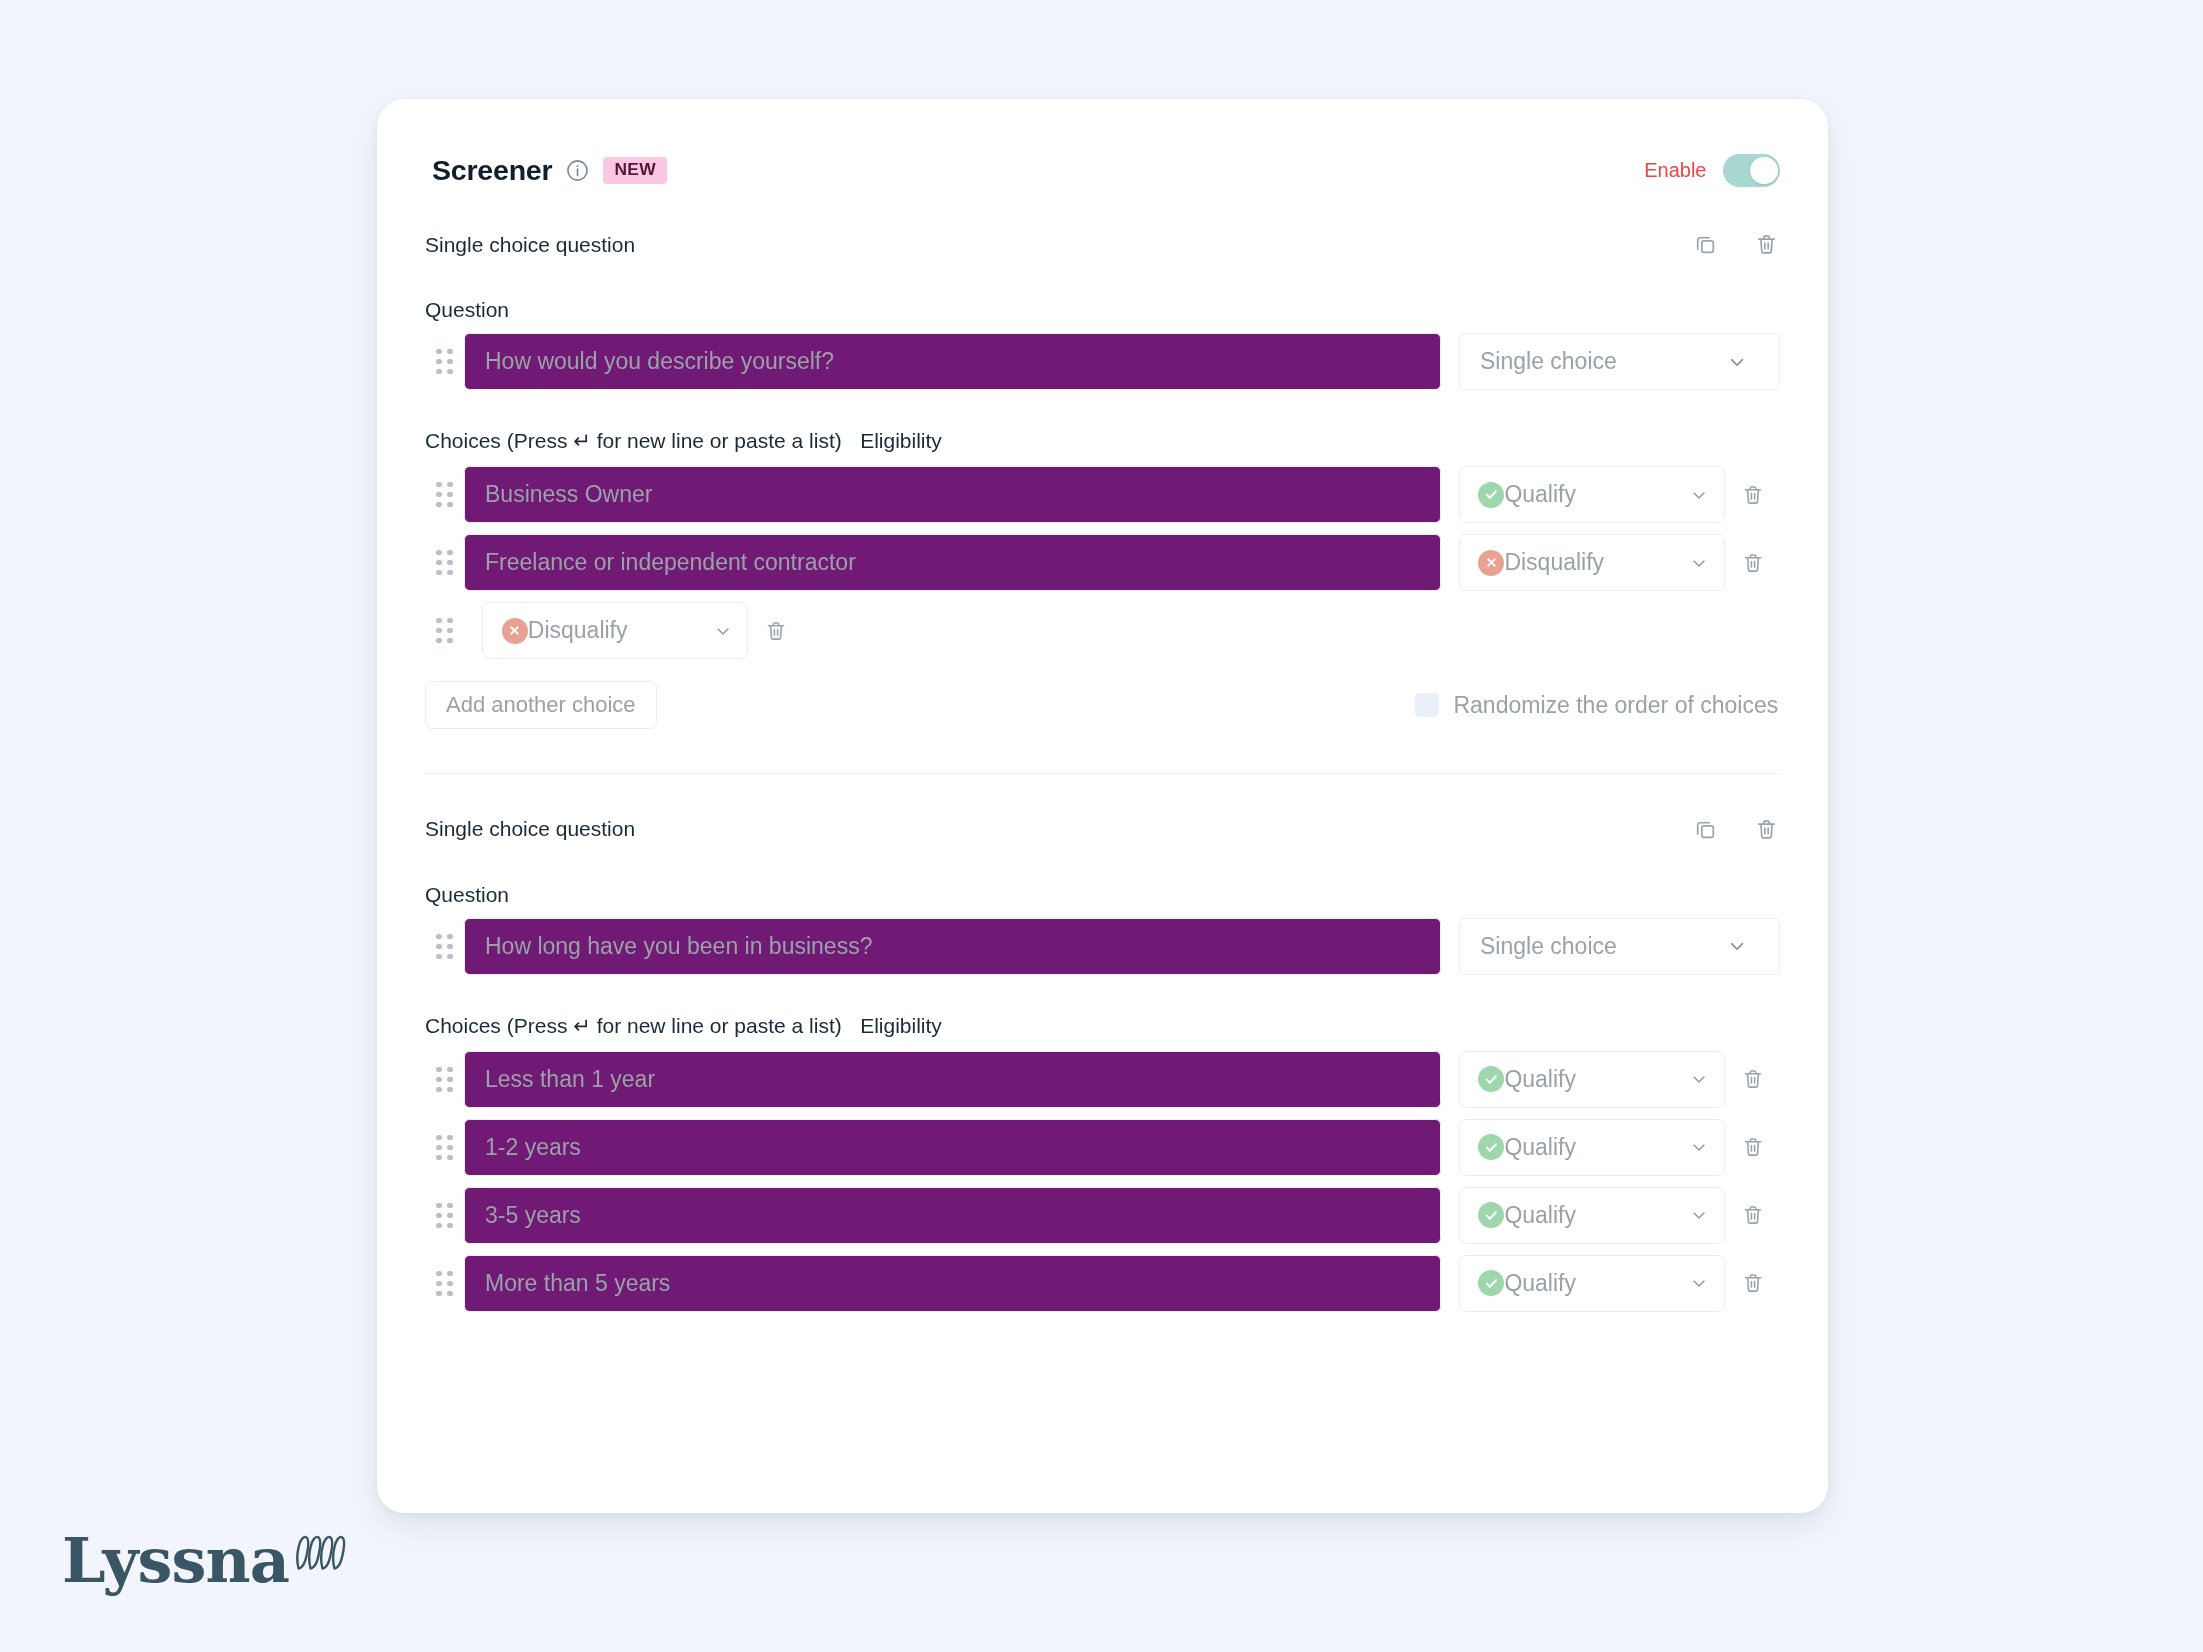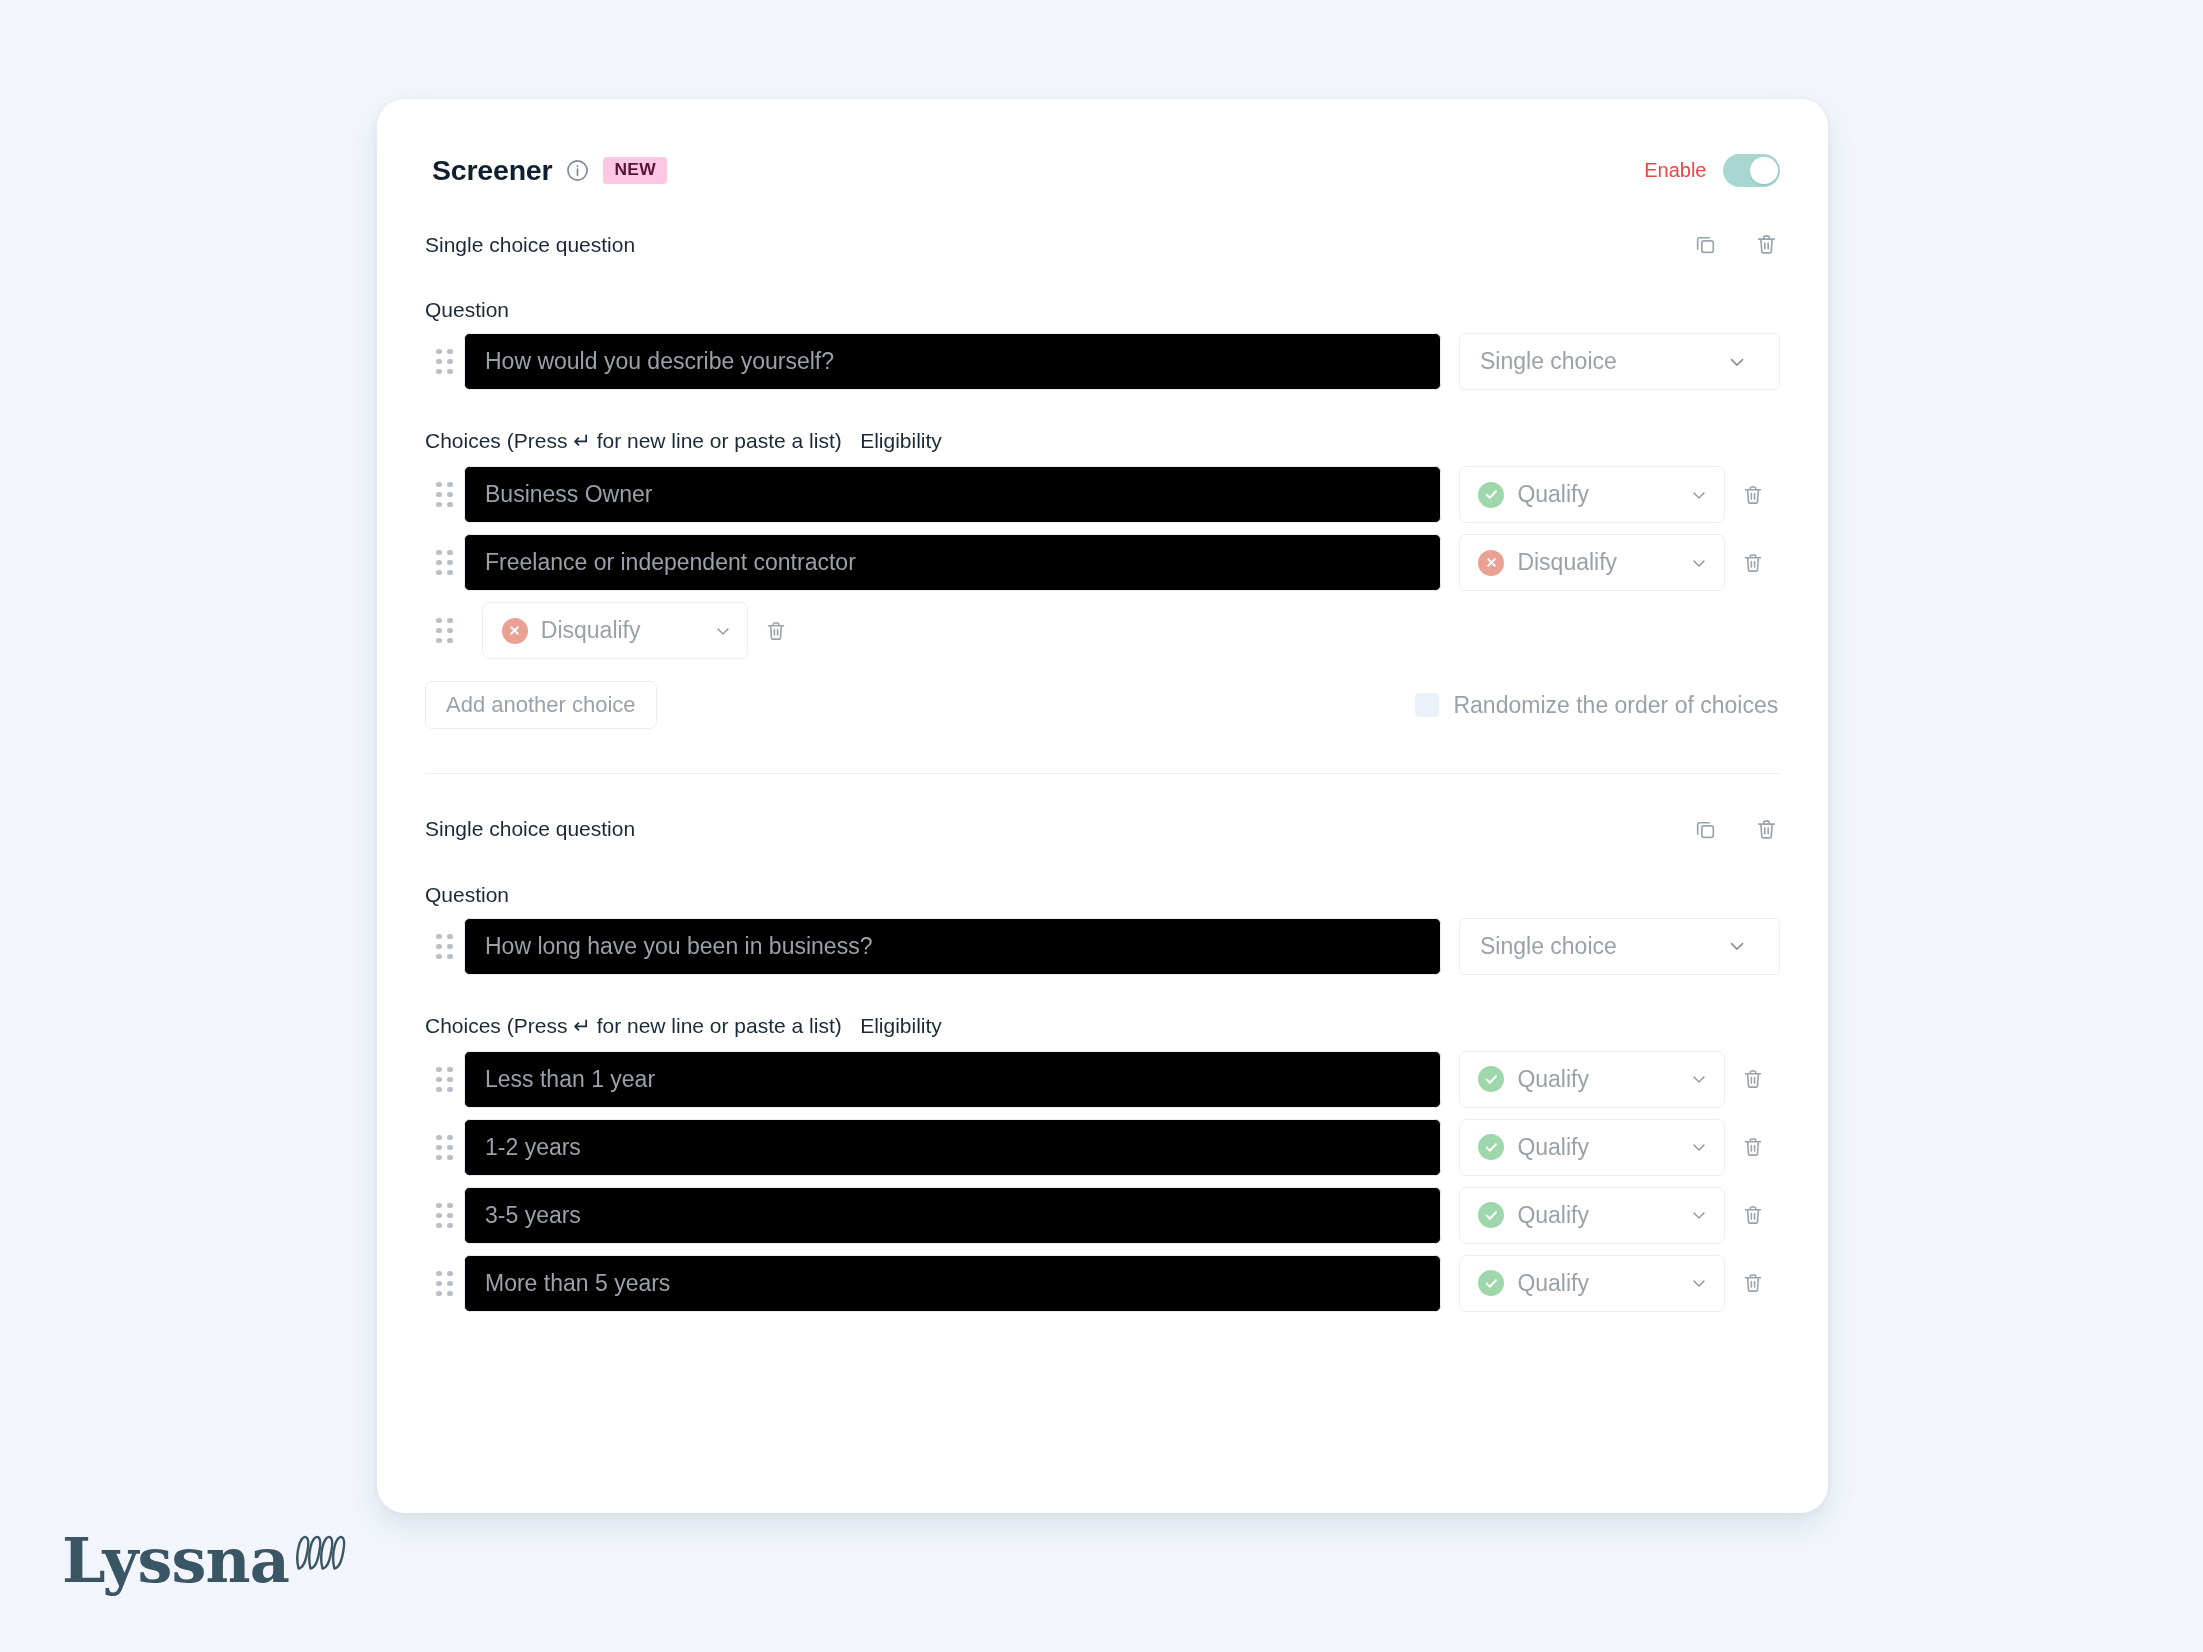--- a/index.html
+++ b/index.html
@@ -138,21 +138,21 @@
     grid-template-rows: repeat(3, 5.5px);
     gap: 4.6px 5.5px;
   }
   .dots i { display:block; width: 5.5px; height: 5.5px; border-radius: 50%; background: #b9bfc6; }
 
   .text-input {
     height: 57px;
     flex: 1 1 auto;
     border: 0.9px solid #eceef1;
     border-radius: 5.5px;
-    background: #000000;
+    background: #701a75;
     display: flex;
     align-items: center;
     padding: 0 20px;
     font-size: 23px;
     color: #9aa1a9;
   }
   .qrow .text-input { max-width: 983px; }
 
   .qrow { margin-bottom: 3.7px; }
 
@@ -209,21 +209,20 @@
     flex: 0 0 266px;
     margin-left: 18.4px;
     border: 0.9px solid #eceef1;
     border-radius: 7.3px;
     background: #ffffff;
     display: flex;
     align-items: center;
     padding: 0 14.7px 0 18.4px;
     font-size: 23px;
     color: #9aa1a9;
-    gap: 13px;
   }
   .elig-select .chev { margin-left: auto; }
   .status-dot {
     width: 26px; height: 26px;
     border-radius: 50%;
     flex: 0 0 26px;
     display: inline-flex;
     align-items: center;
     justify-content: center;
   }

